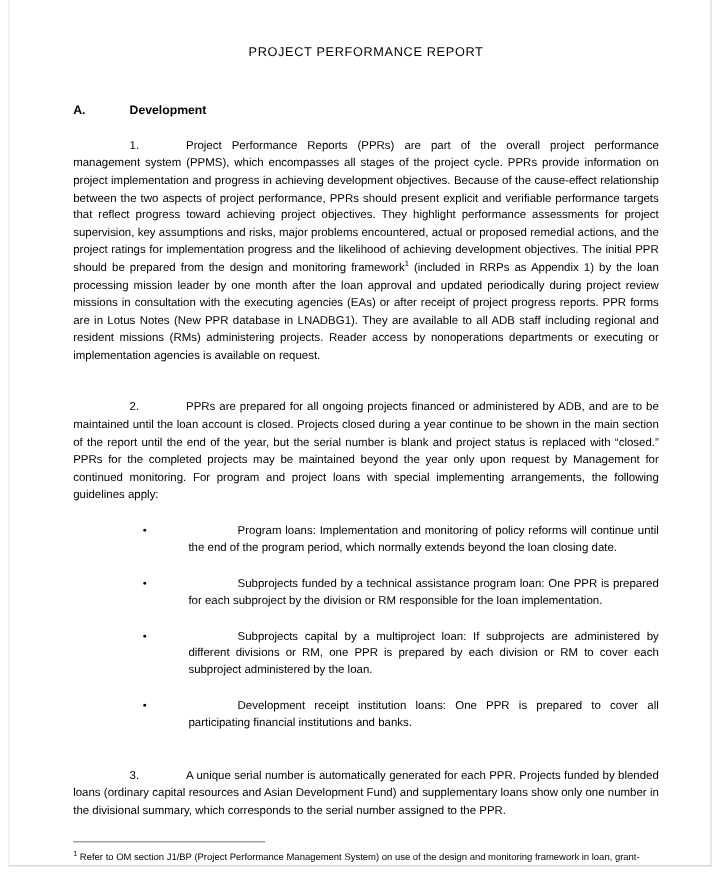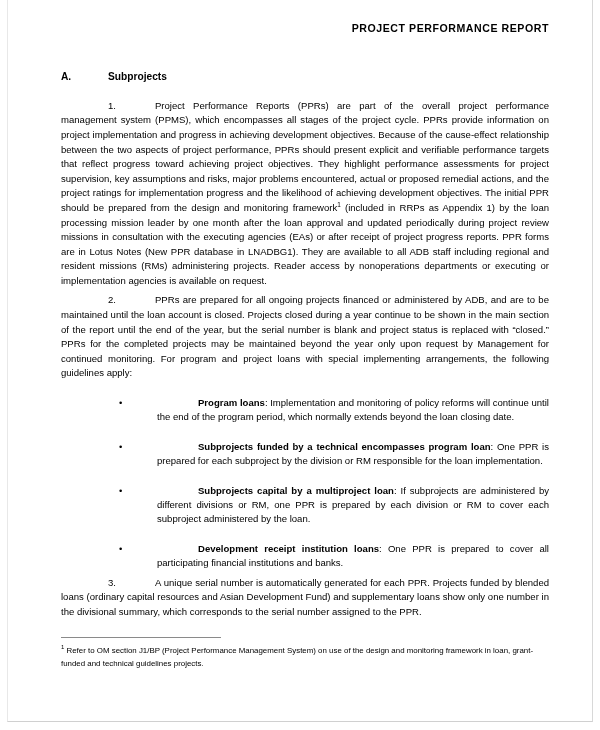--- a/index.html
+++ b/index.html
@@ -29,45 +29,45 @@
   }
 
   .page-inner {
     position: absolute;
     left: 53px;
     top: 0;
     width: 488px;
   }
 
   .doc-title {
-    text-align: right;
+    text-align: center;
     font-size: 10.6px;
-    font-weight: bold;
+    font-weight: normal;
     letter-spacing: 0.55px;
-    margin-top: 22px;
+    margin-top: 38px;
     line-height: 1.3;
   }
 
   .section-head {
     margin-top: 35px;
     font-size: 10.2px;
     font-weight: bold;
     display: flex;
   }
   .section-head .sec-letter {
     width: 47px;
     flex: 0 0 47px;
   }
   .section-head .sec-name {
     flex: 1;
   }
 
   .para {
     position: relative;
-    margin-top: 5px;
+    margin-top: 29px;
     font-size: 9.55px;
     line-height: 14.6px;
     text-align: justify;
     text-justify: inter-word;
     text-indent: 47px;
   }
   .para .pnum {
     display: inline-block;
     width: 47px;
     text-indent: 0;
@@ -95,21 +95,21 @@
   }
   .bullet:first-child { margin-top: 0; }
   .bullet .dot {
     position: absolute;
     left: 58px;
     top: 0;
     font-size: 9.5px;
     line-height: 14.4px;
   }
   .bullet .lead {
-    font-weight: bold;
+    font-weight: normal;
     padding-left: 41px;
   }
 
   .footnote-block {
     margin-top: 18px;
   }
   .footnote-rule {
     width: 160px;
     height: 0;
     border-top: 1px solid #8a8a8a;
@@ -129,39 +129,39 @@
 </head>
 <body>
 
 <div class="page">
   <div class="page-inner">
 
     <div class="doc-title">PROJECT PERFORMANCE REPORT</div>
 
     <div class="section-head">
       <span class="sec-letter">A.</span>
-      <span class="sec-name">Subprojects</span>
+      <span class="sec-name">Development</span>
     </div>
 
     <div class="para p-first">
       <span class="pnum">1.</span><span>Project Performance Reports (PPRs) are part of the overall project performance management system (PPMS), which encompasses all stages of the project cycle. PPRs provide information on project implementation and progress in achieving development objectives. Because of the cause-effect relationship between the two aspects of project performance, PPRs should present explicit and verifiable performance targets that reflect progress toward achieving project objectives. They highlight performance assessments for project supervision, key assumptions and risks, major problems encountered, actual or proposed remedial actions, and the project ratings for implementation progress and the likelihood of achieving development objectives. The initial PPR should be prepared from the design and monitoring framework</span><span class="fn-ref">1</span><span> (included in RRPs as Appendix 1) by the loan processing mission leader by one month after the loan approval and updated periodically during project review missions in consultation with the executing agencies (EAs) or after receipt of project progress reports. PPR forms are in Lotus Notes (New PPR database in LNADBG1). They are available to all ADB staff including regional and resident missions (RMs) administering projects. Reader access by nonoperations departments or executing or implementation agencies is available on request.</span>
     </div>
 
     <div class="para">
       <span class="pnum">2.</span><span>PPRs are prepared for all ongoing projects financed or administered by ADB, and are to be maintained until the loan account is closed. Projects closed during a year continue to be shown in the main section of the report until the end of the year, but the serial number is blank and project status is replaced with “closed.” PPRs for the completed projects may be maintained beyond the year only upon request by Management for continued monitoring. For program and project loans with special implementing arrangements, the following guidelines apply:</span>
     </div>
 
     <div class="bullets">
 
       <div class="bullet">
         <span class="dot">•</span><span class="lead">Program loans</span><span>:</span><span>  Implementation and monitoring of policy reforms will continue until the end of the program period, which normally extends beyond the loan closing date.</span>
       </div>
 
       <div class="bullet">
-        <span class="dot">•</span><span class="lead">Subprojects funded by a technical encompasses program loan</span><span>:</span><span>  One PPR is prepared for each subproject by the division or RM responsible for the loan implementation.</span>
+        <span class="dot">•</span><span class="lead">Subprojects funded by a technical assistance program loan</span><span>:</span><span>  One PPR is prepared for each subproject by the division or RM responsible for the loan implementation.</span>
       </div>
 
       <div class="bullet">
         <span class="dot">•</span><span class="lead">Subprojects capital by a multiproject loan</span><span>:</span><span>  If subprojects are administered by different divisions or RM, one PPR is prepared by each division or RM to cover each subproject administered by the loan.</span>
       </div>
 
       <div class="bullet">
         <span class="dot">•</span><span class="lead">Development receipt institution loans</span><span>:</span><span>  One PPR is prepared to cover all participating financial institutions and banks.</span>
       </div>
 

